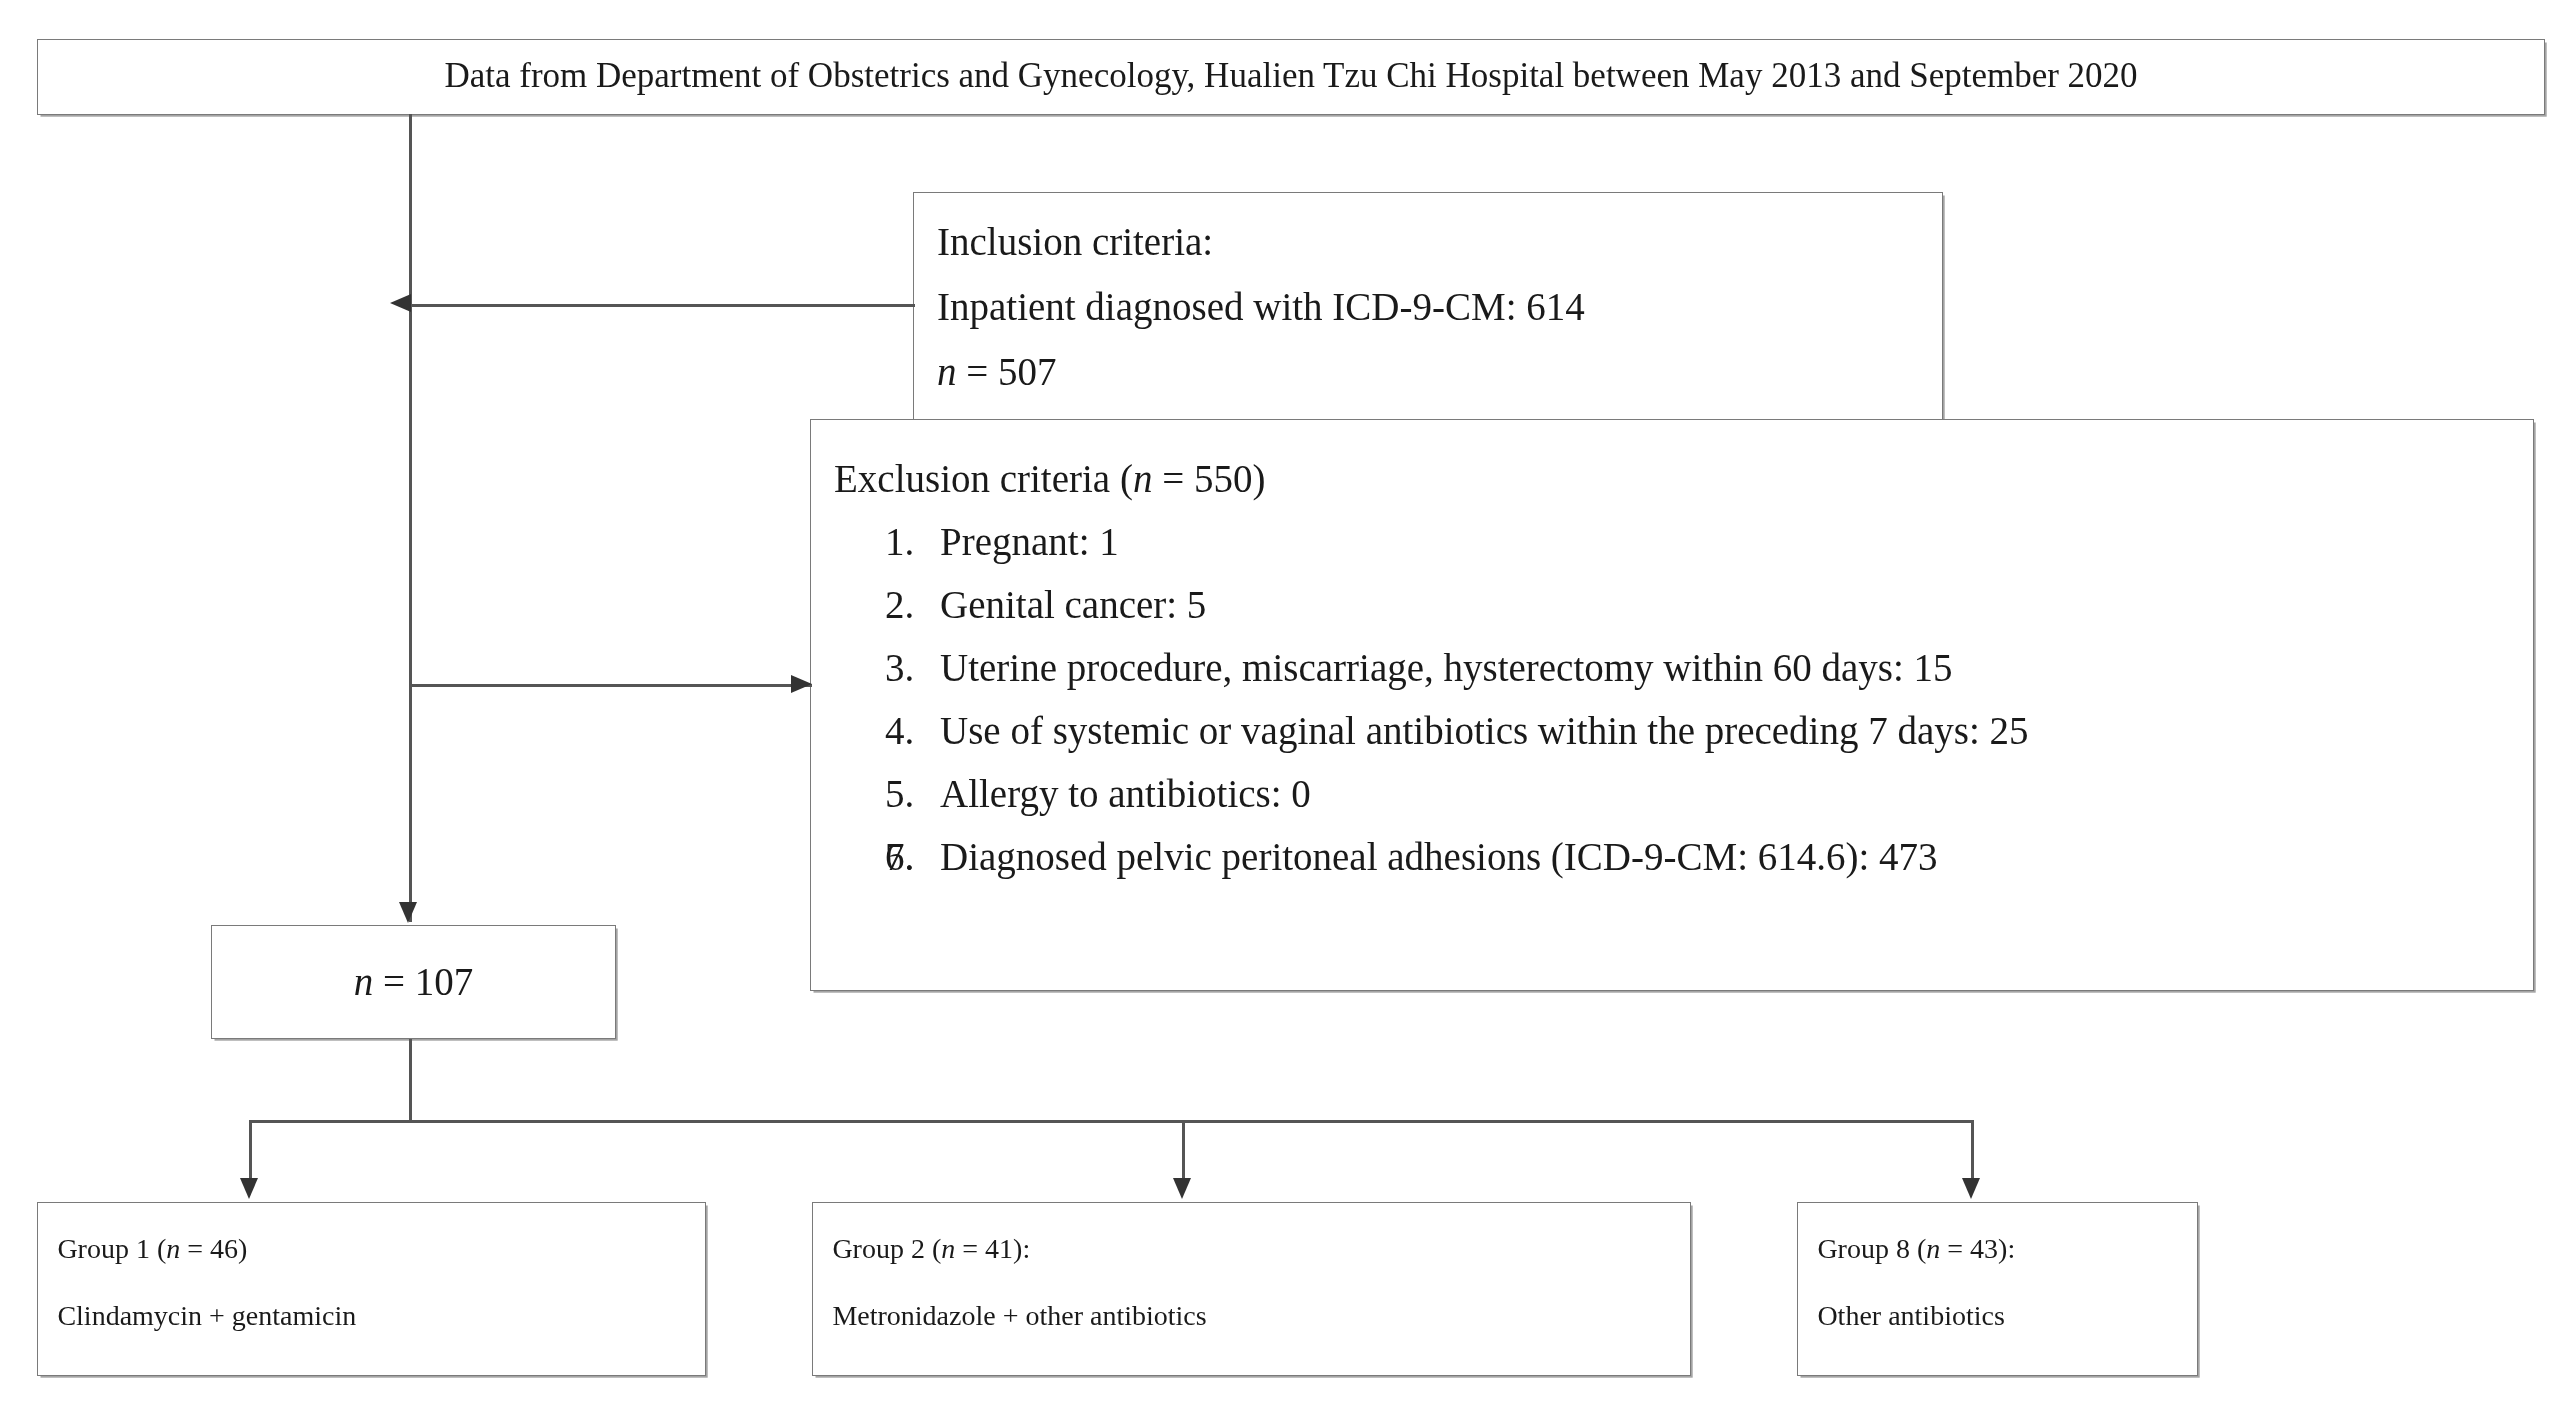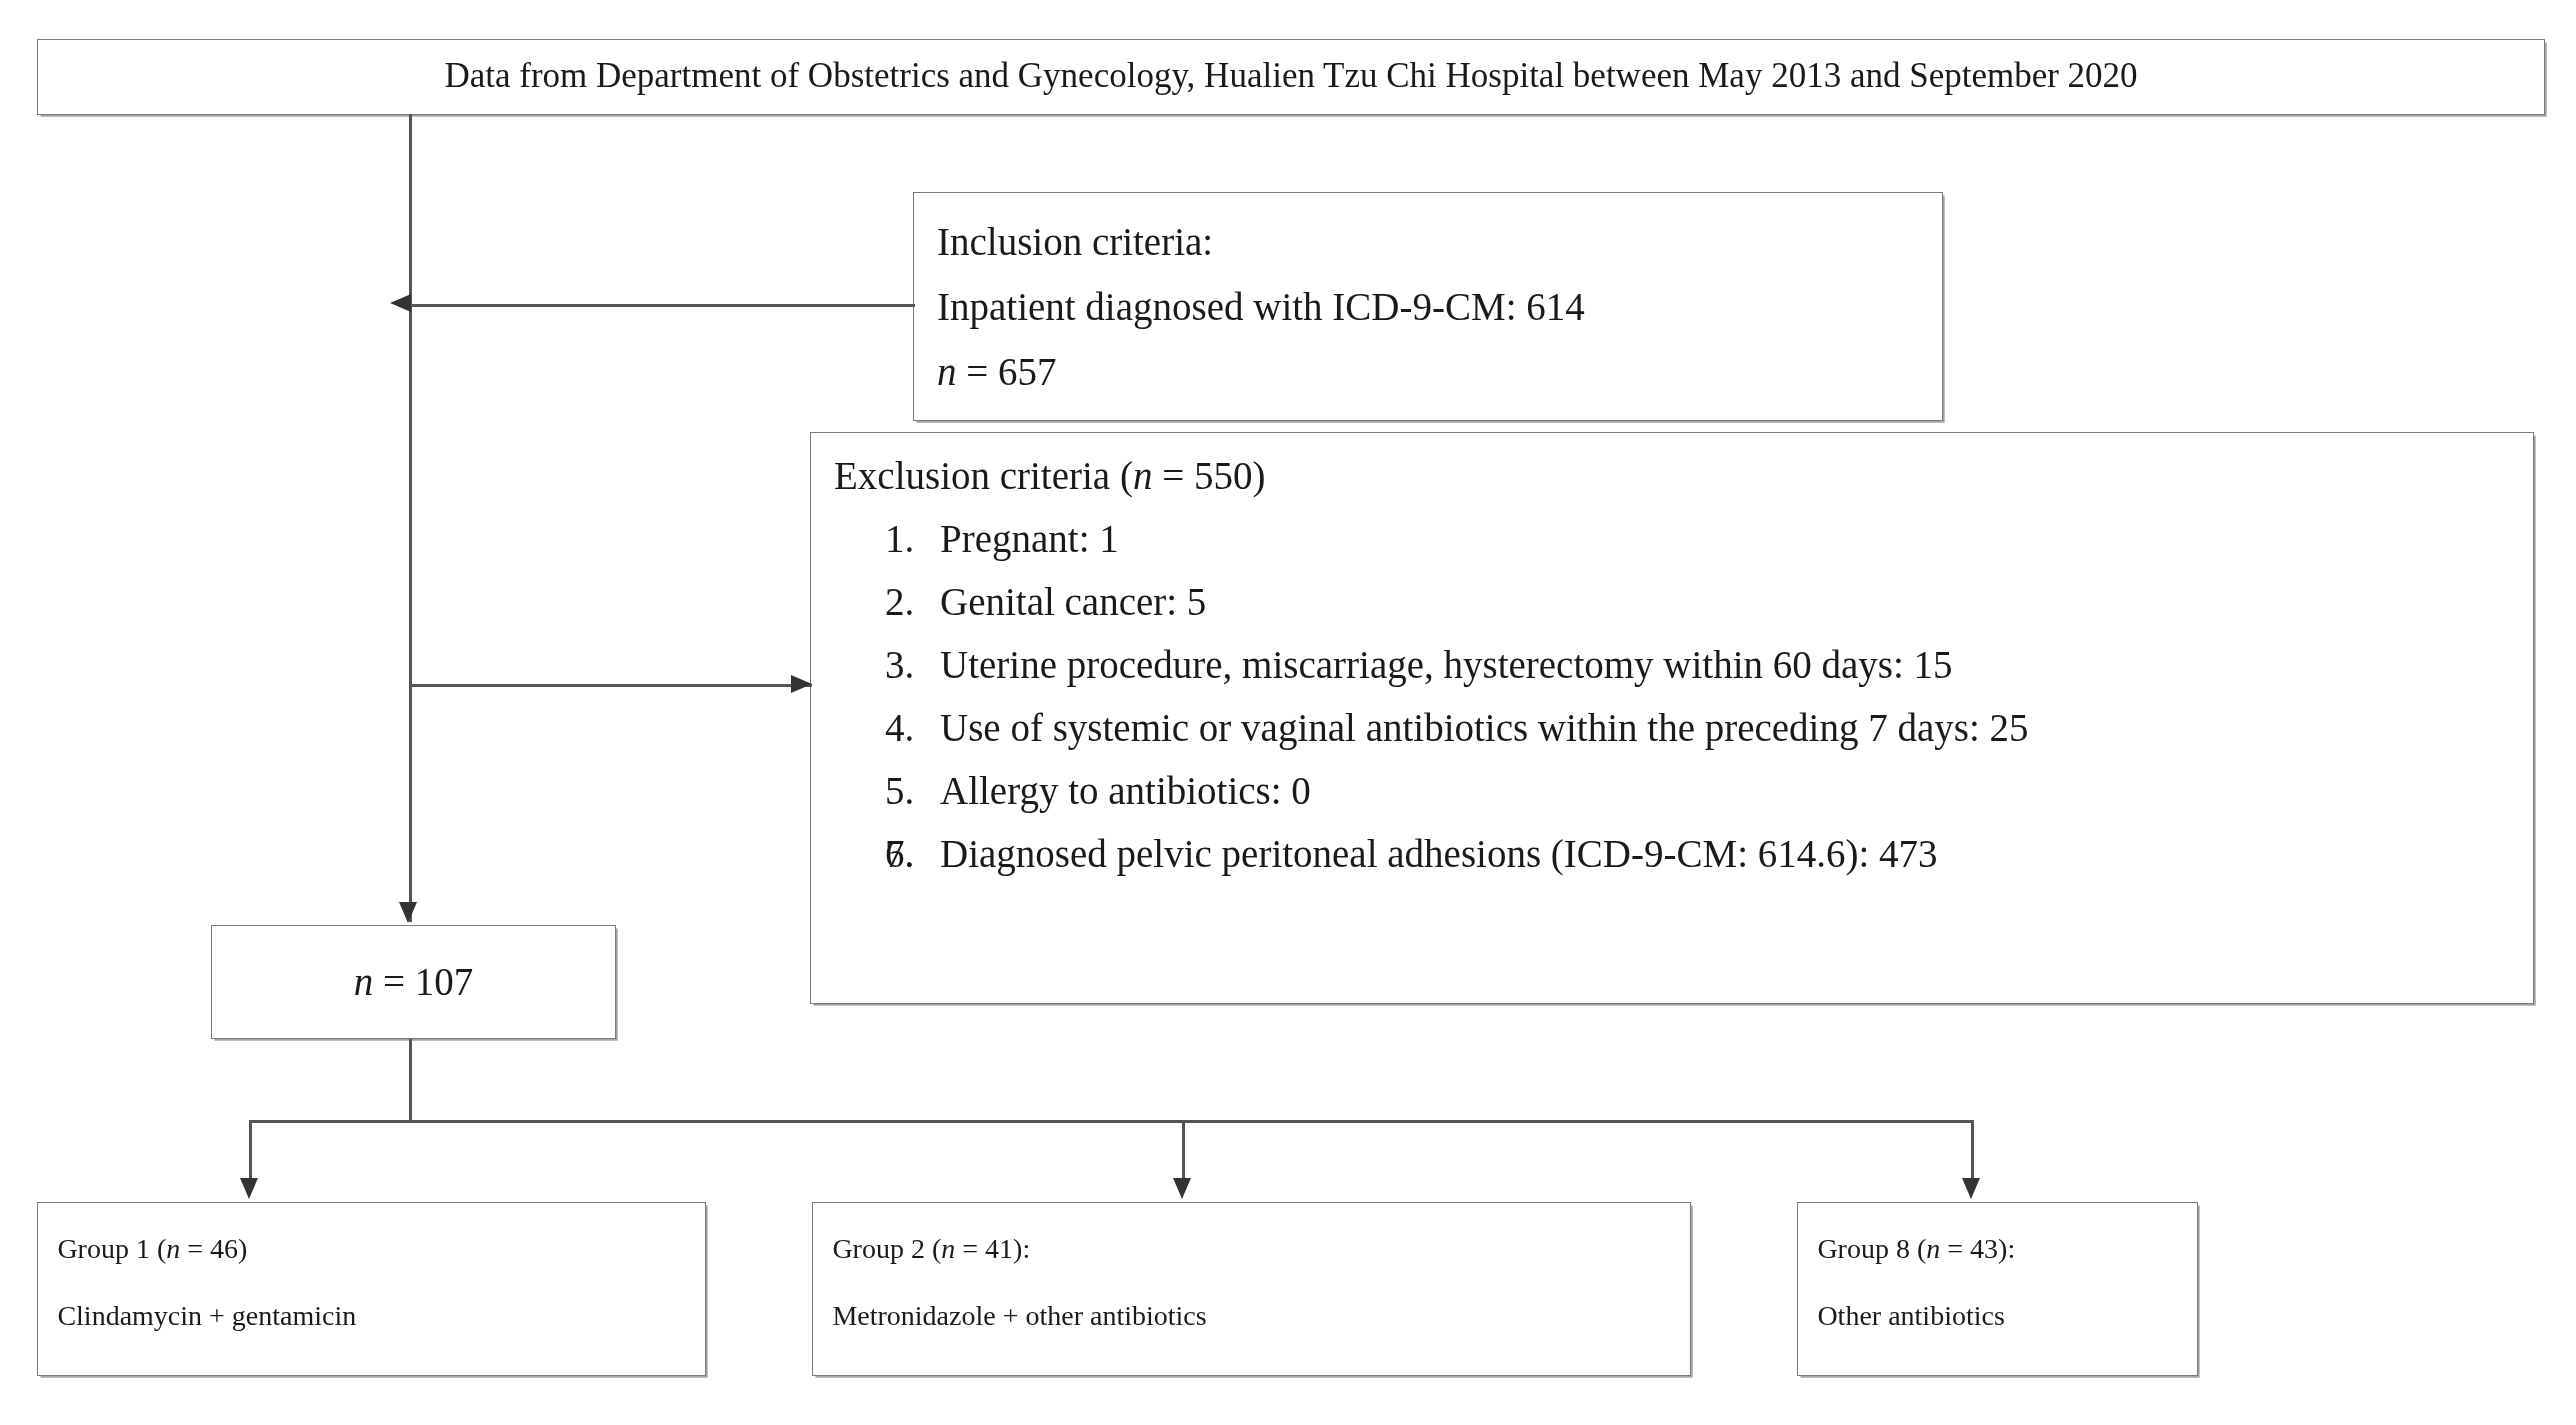--- a/index.html
+++ b/index.html
@@ -49,23 +49,23 @@
     width: 1030px; height: 229px;
     padding: 16px 0 0 23px;
   }
   #box-inclusion .txt {
     font-size: 39px;
     line-height: 65px;
   }
 
   
   #box-exclusion {
-    left: 810px; top: 432px;
+    left: 810px; top: 419px;
     width: 1724px; height: 572px;
-    padding: 12px 0 0 0;
+    padding: 28px 0 0 0;
   }
   #box-exclusion .excl-head {
     font-size: 39px;
     line-height: 62px;
     padding-left: 23px;
   }
   #box-exclusion ol {
     margin: 0;
     padding: 0 0 0 129px;
     list-style: none;
@@ -161,21 +161,21 @@
   <div class="node" id="box-source">
     <span class="txt">Data from Department of Obstetrics and Gynecology, Hualien Tzu Chi Hospital between May 2013 and September 2020</span>
   </div>
 
   <div class="line vline" id="trunk"></div>
   <div class="arrow arrow-down" id="arrow-trunk"></div>
 
   <div class="node" id="box-inclusion">
     <span class="txt">Inclusion criteria:</span>
     <span class="txt">Inpatient diagnosed with ICD-9-CM: 614</span>
-    <span class="txt"><span class="it">n</span><span> = 657</span></span>
+    <span class="txt"><span class="it">n</span><span> = 507</span></span>
   </div>
   <div class="line hline" id="inc-hline"></div>
   <div class="arrow arrow-left" id="arrow-inc"></div>
 
   <div class="node" id="box-exclusion">
     <div class="excl-head"><span>Exclusion criteria (</span><span class="it">n</span><span> = 550)</span></div>
     <ol>
       <li><span class="num">1.</span><span>Pregnant: 1</span></li>
       <li><span class="num">2.</span><span>Genital cancer: 5</span></li>
       <li><span class="num">3.</span><span>Uterine procedure, miscarriage, hysterectomy within 60 days: 15</span></li>

